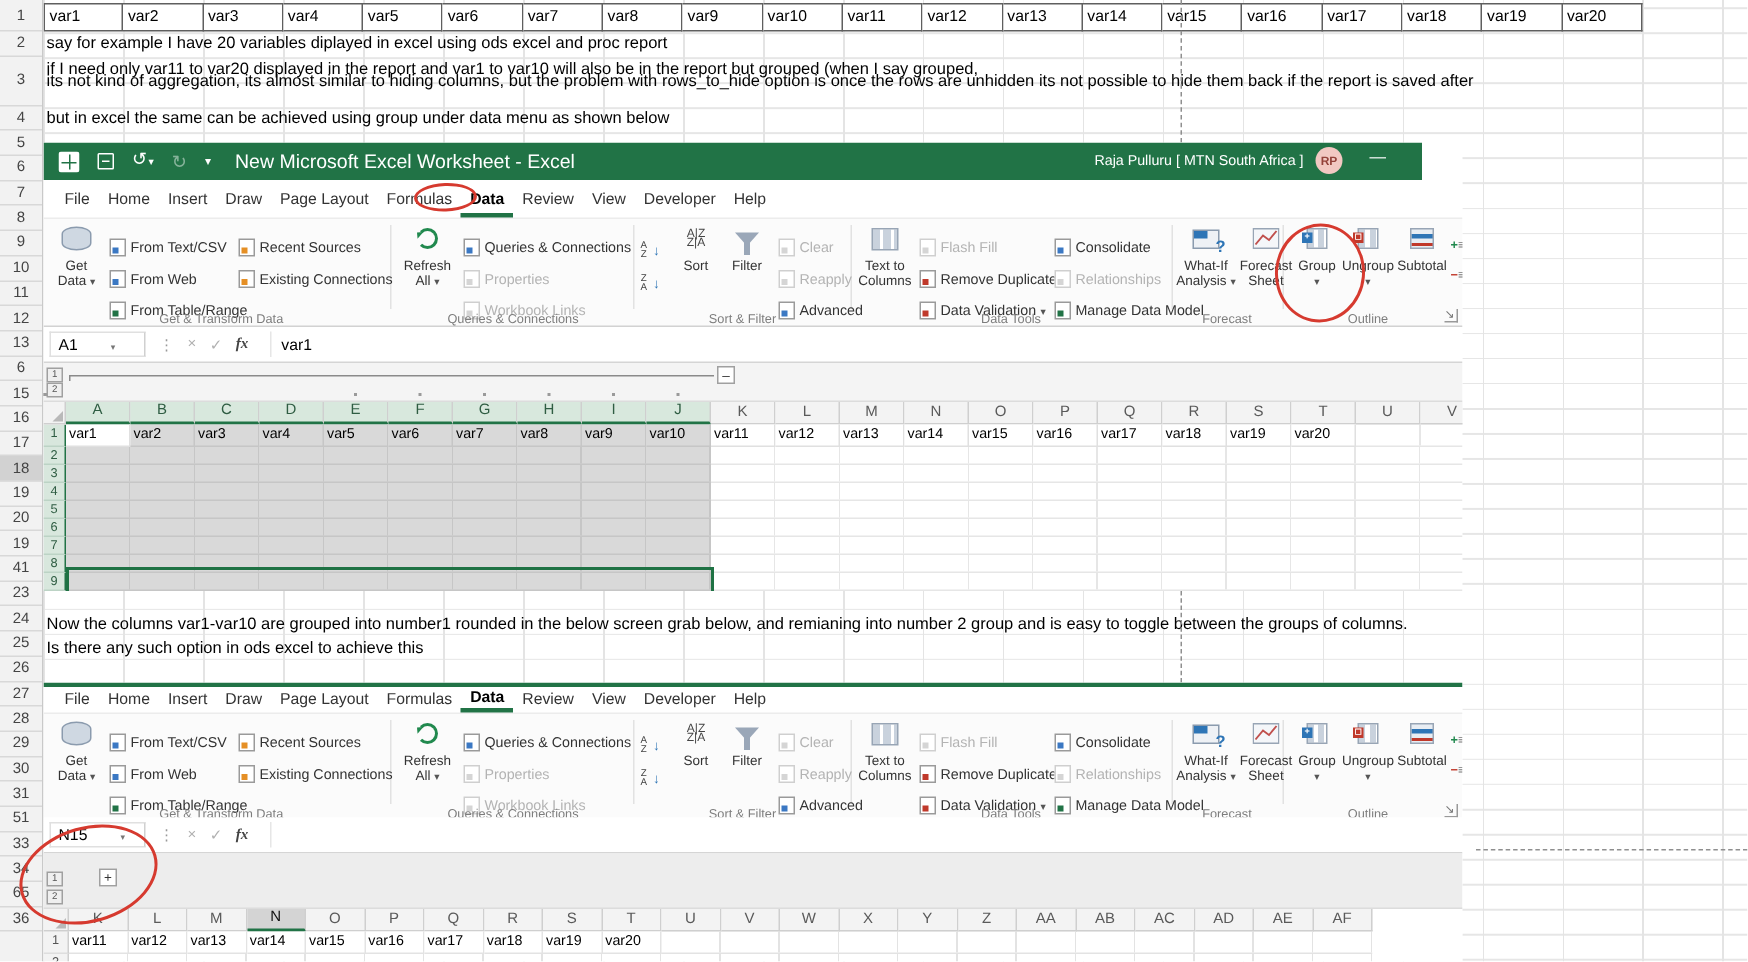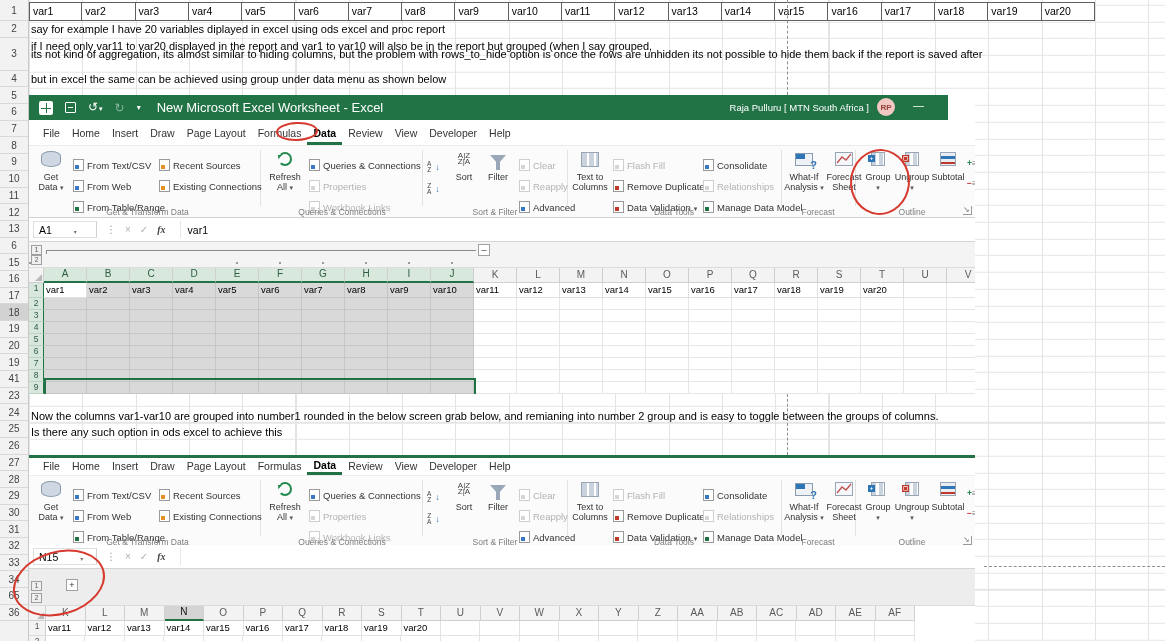--- a/index.html
+++ b/index.html
@@ -169,21 +169,21 @@
     <div>41</div>
     <div>23</div>
     <div>24</div>
     <div>25</div>
     <div>26</div>
     <div>27</div>
     <div>28</div>
     <div>29</div>
     <div>30</div>
     <div>31</div>
-    <div>32</div>
+    <div>51</div>
     <div>33</div>
     <div>34</div>
     <div>65</div>
     <div>36</div>
   </div>
 
 <div id="vartable">
 
 <span class="vc">var1</span>
     <span class="vc">var2</span>

